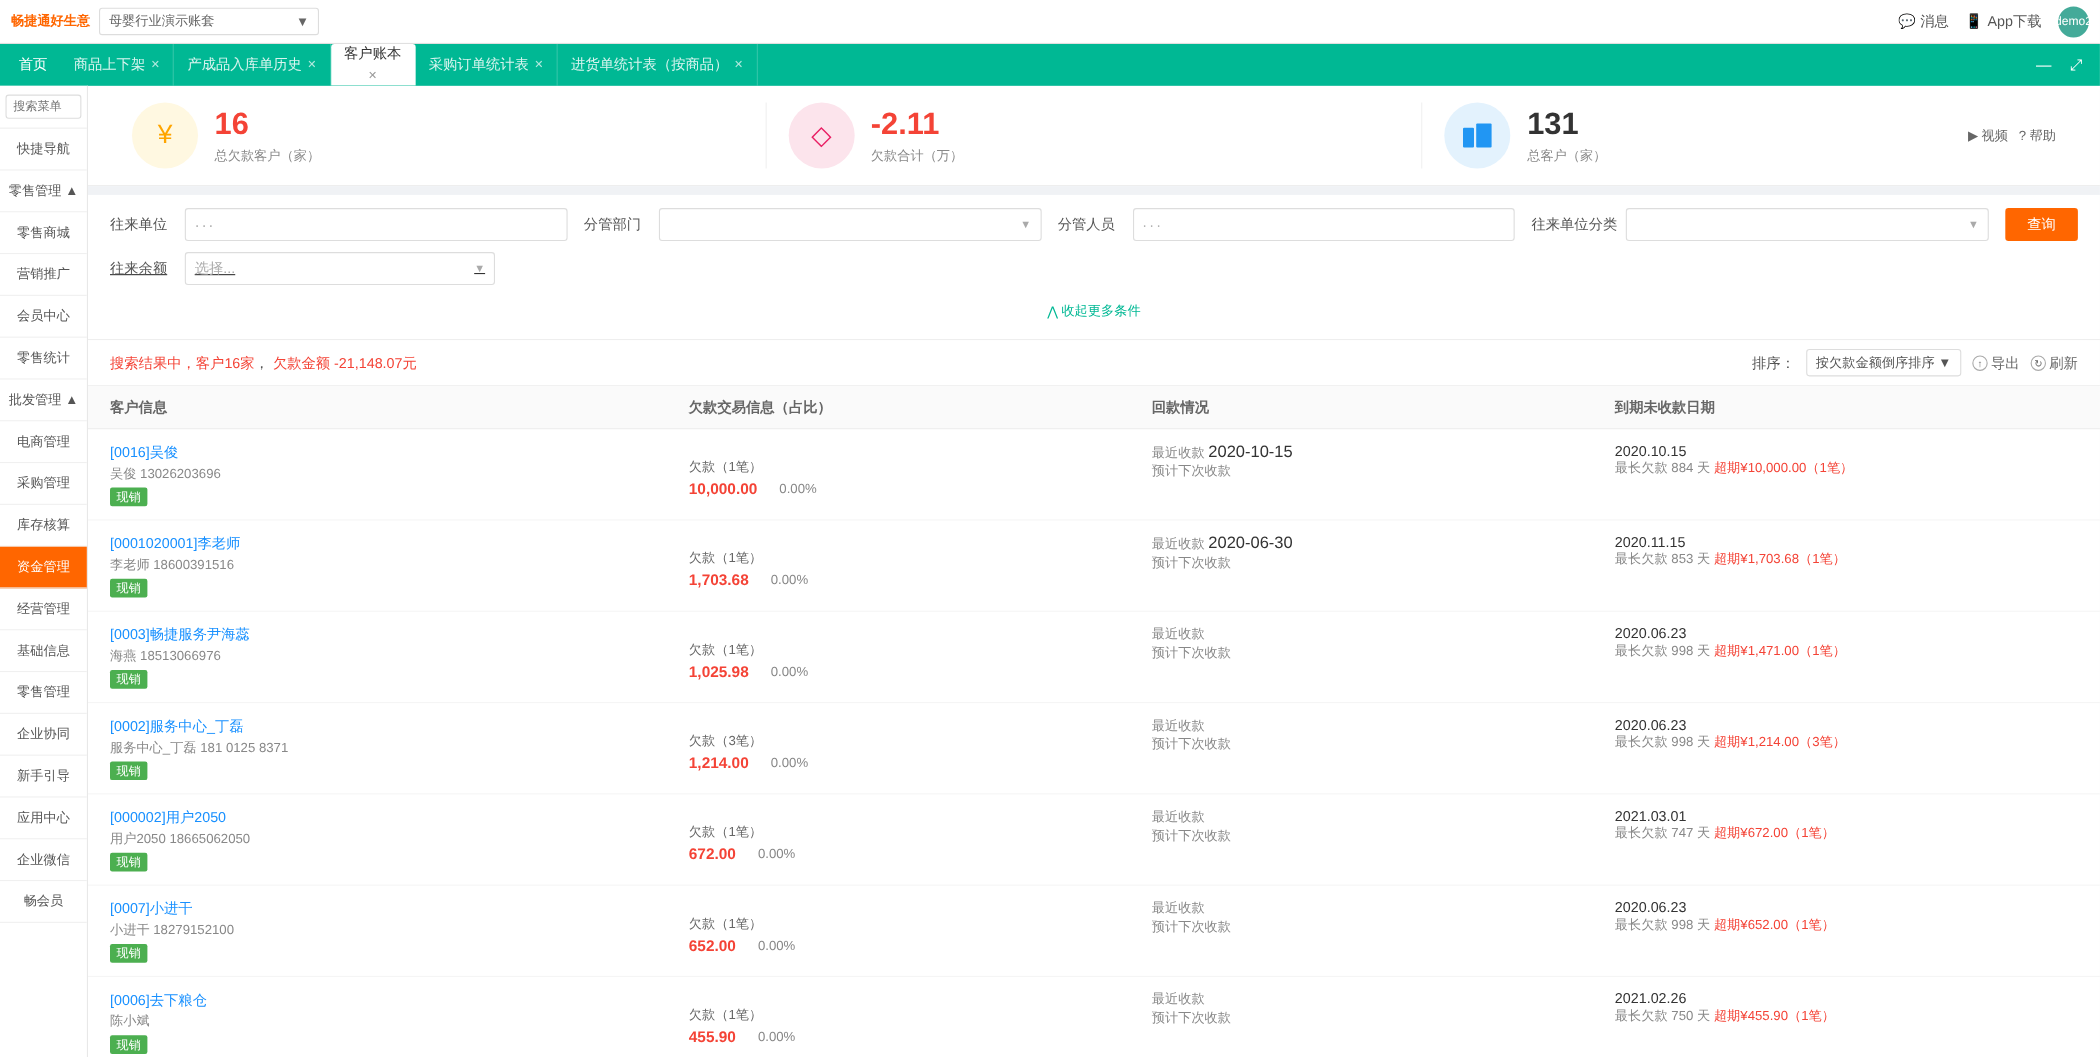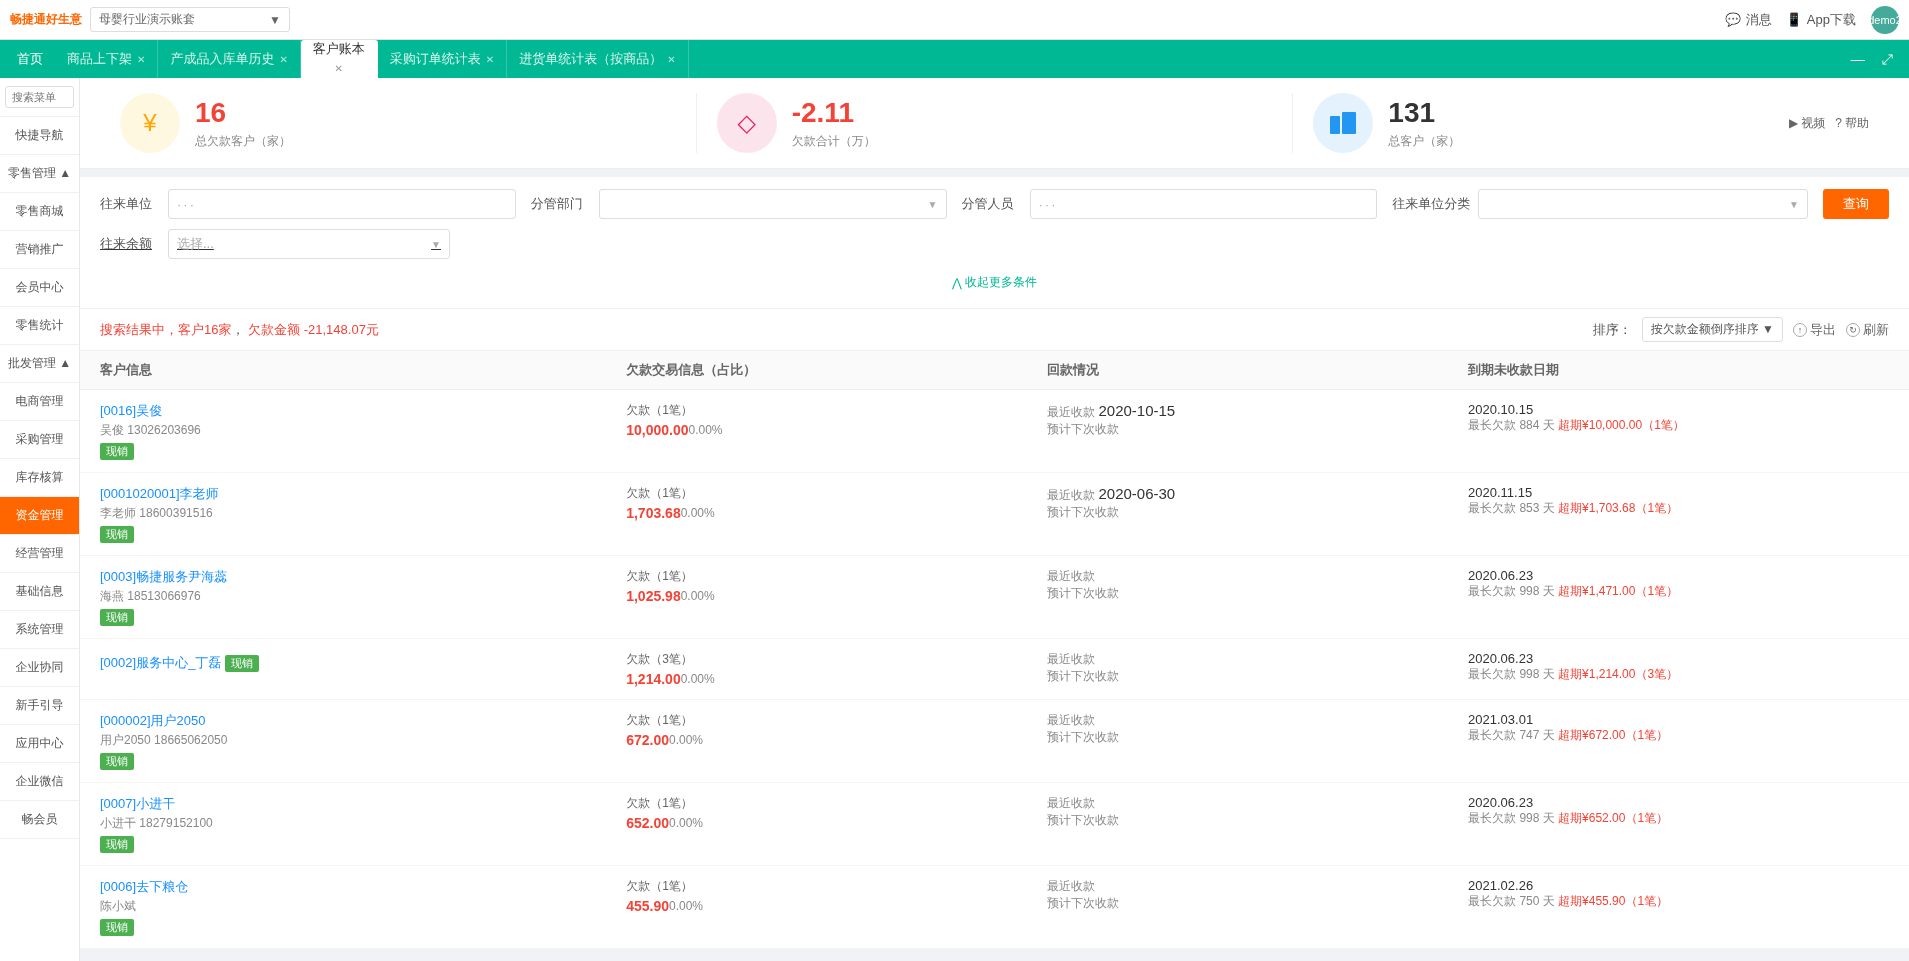--- a/index.html
+++ b/index.html
@@ -74,30 +74,30 @@
     .action-btn .circle-icon { width: 14px; height: 14px; border-radius: 50%; border: 1px solid #aaa; display: inline-flex; align-items: center; justify-content: center; font-size: 9px; }
 
     
     .table-container { background: #fff; margin: 0; }
     .table-header { display: grid; grid-template-columns: 2.5fr 2fr 2fr 2fr; padding: 10px 20px; background: #fafafa; border-bottom: 1px solid #eee; font-size: 13px; color: #666; font-weight: bold; }
     .table-row { display: grid; grid-template-columns: 2.5fr 2fr 2fr 2fr; padding: 12px 20px; border-bottom: 1px solid #f5f5f5; align-items: start; }
     .customer-name { color: #1890ff; font-size: 13px; cursor: pointer; text-decoration: none; }
     .customer-sub { font-size: 12px; color: #888; margin-top: 2px; }
     .tag { display: inline-block; background: #4CAF50; color: #fff; font-size: 11px; padding: 1px 6px; border-radius: 2px; margin-top: 4px; }
     .debt-amount { color: #f44336; font-size: 14px; font-weight: bold; }
-    .debt-count { font-size: 12px; color: #666; }
+    .debt-count { font-size: 12px; color: #666; margin-top: 14px; }
     .debt-pct { font-size: 12px; color: #888; }
     .overdue-link { color: #f44336; font-size: 12px; cursor: pointer; }
     .date-text { font-size: 13px; color: #333; }
     .overdue-days { font-size: 12px; color: #888; }
     .collection-label { font-size: 12px; color: #888; }
     .collection-date { font-size: 15px; color: #333; }
     
     .debt-cell { display: flex; flex-direction: column; gap: 3px; }
-    .debt-row { display: flex; align-items: center; }
+    .debt-row { display: flex; align-items: center; gap: 20px; }
   </style>
 </head>
 <body>
 
 <div class="top-bar">
   <div class="logo-area">
     <span class="logo-text">畅捷通好生意</span>
   </div>
   <div class="company-select">
     <span>母婴行业演示账套</span>
@@ -164,21 +164,21 @@
     <div class="sidebar-item">零售统计</div>
     <div class="sidebar-item">
       <div class="sidebar-item-with-arrow">批发管理 ▲</div>
     </div>
     <div class="sidebar-item">电商管理</div>
     <div class="sidebar-item">采购管理</div>
     <div class="sidebar-item">库存核算</div>
     <div class="sidebar-item active">资金管理</div>
     <div class="sidebar-item">经营管理</div>
     <div class="sidebar-item">基础信息</div>
-    <div class="sidebar-item">系统管理</div>
+    <div class="sidebar-item">零售管理</div>
     <div class="sidebar-item">企业协同</div>
     <div class="sidebar-item">新手引导</div>
     <div class="sidebar-item">应用中心</div>
     <div class="sidebar-item">企业微信</div>
     <div class="sidebar-item">畅会员</div>
   </div>
 
   <div class="content">
 
     <div class="stats-row">
@@ -360,20 +360,21 @@
         </div>
         <div>
           <div class="date-text">2020.06.23</div>
           <div class="overdue-days">最长欠款 998 天 <a class="overdue-link">超期¥1,471.00（1笔）</a></div>
         </div>
       </div>
 
       <div class="table-row">
         <div>
           <a class="customer-name">[0002]服务中心_丁磊</a>
+          <div class="customer-sub">服务中心_丁磊 181 0125 8371</div>
           <span class="tag">现销</span>
         </div>
         <div class="debt-cell">
           <span class="debt-count">欠款（3笔）</span>
           <div class="debt-row">
             <span class="debt-amount">1,214.00</span>
             <span class="debt-pct">0.00%</span>
           </div>
         </div>
         <div>

